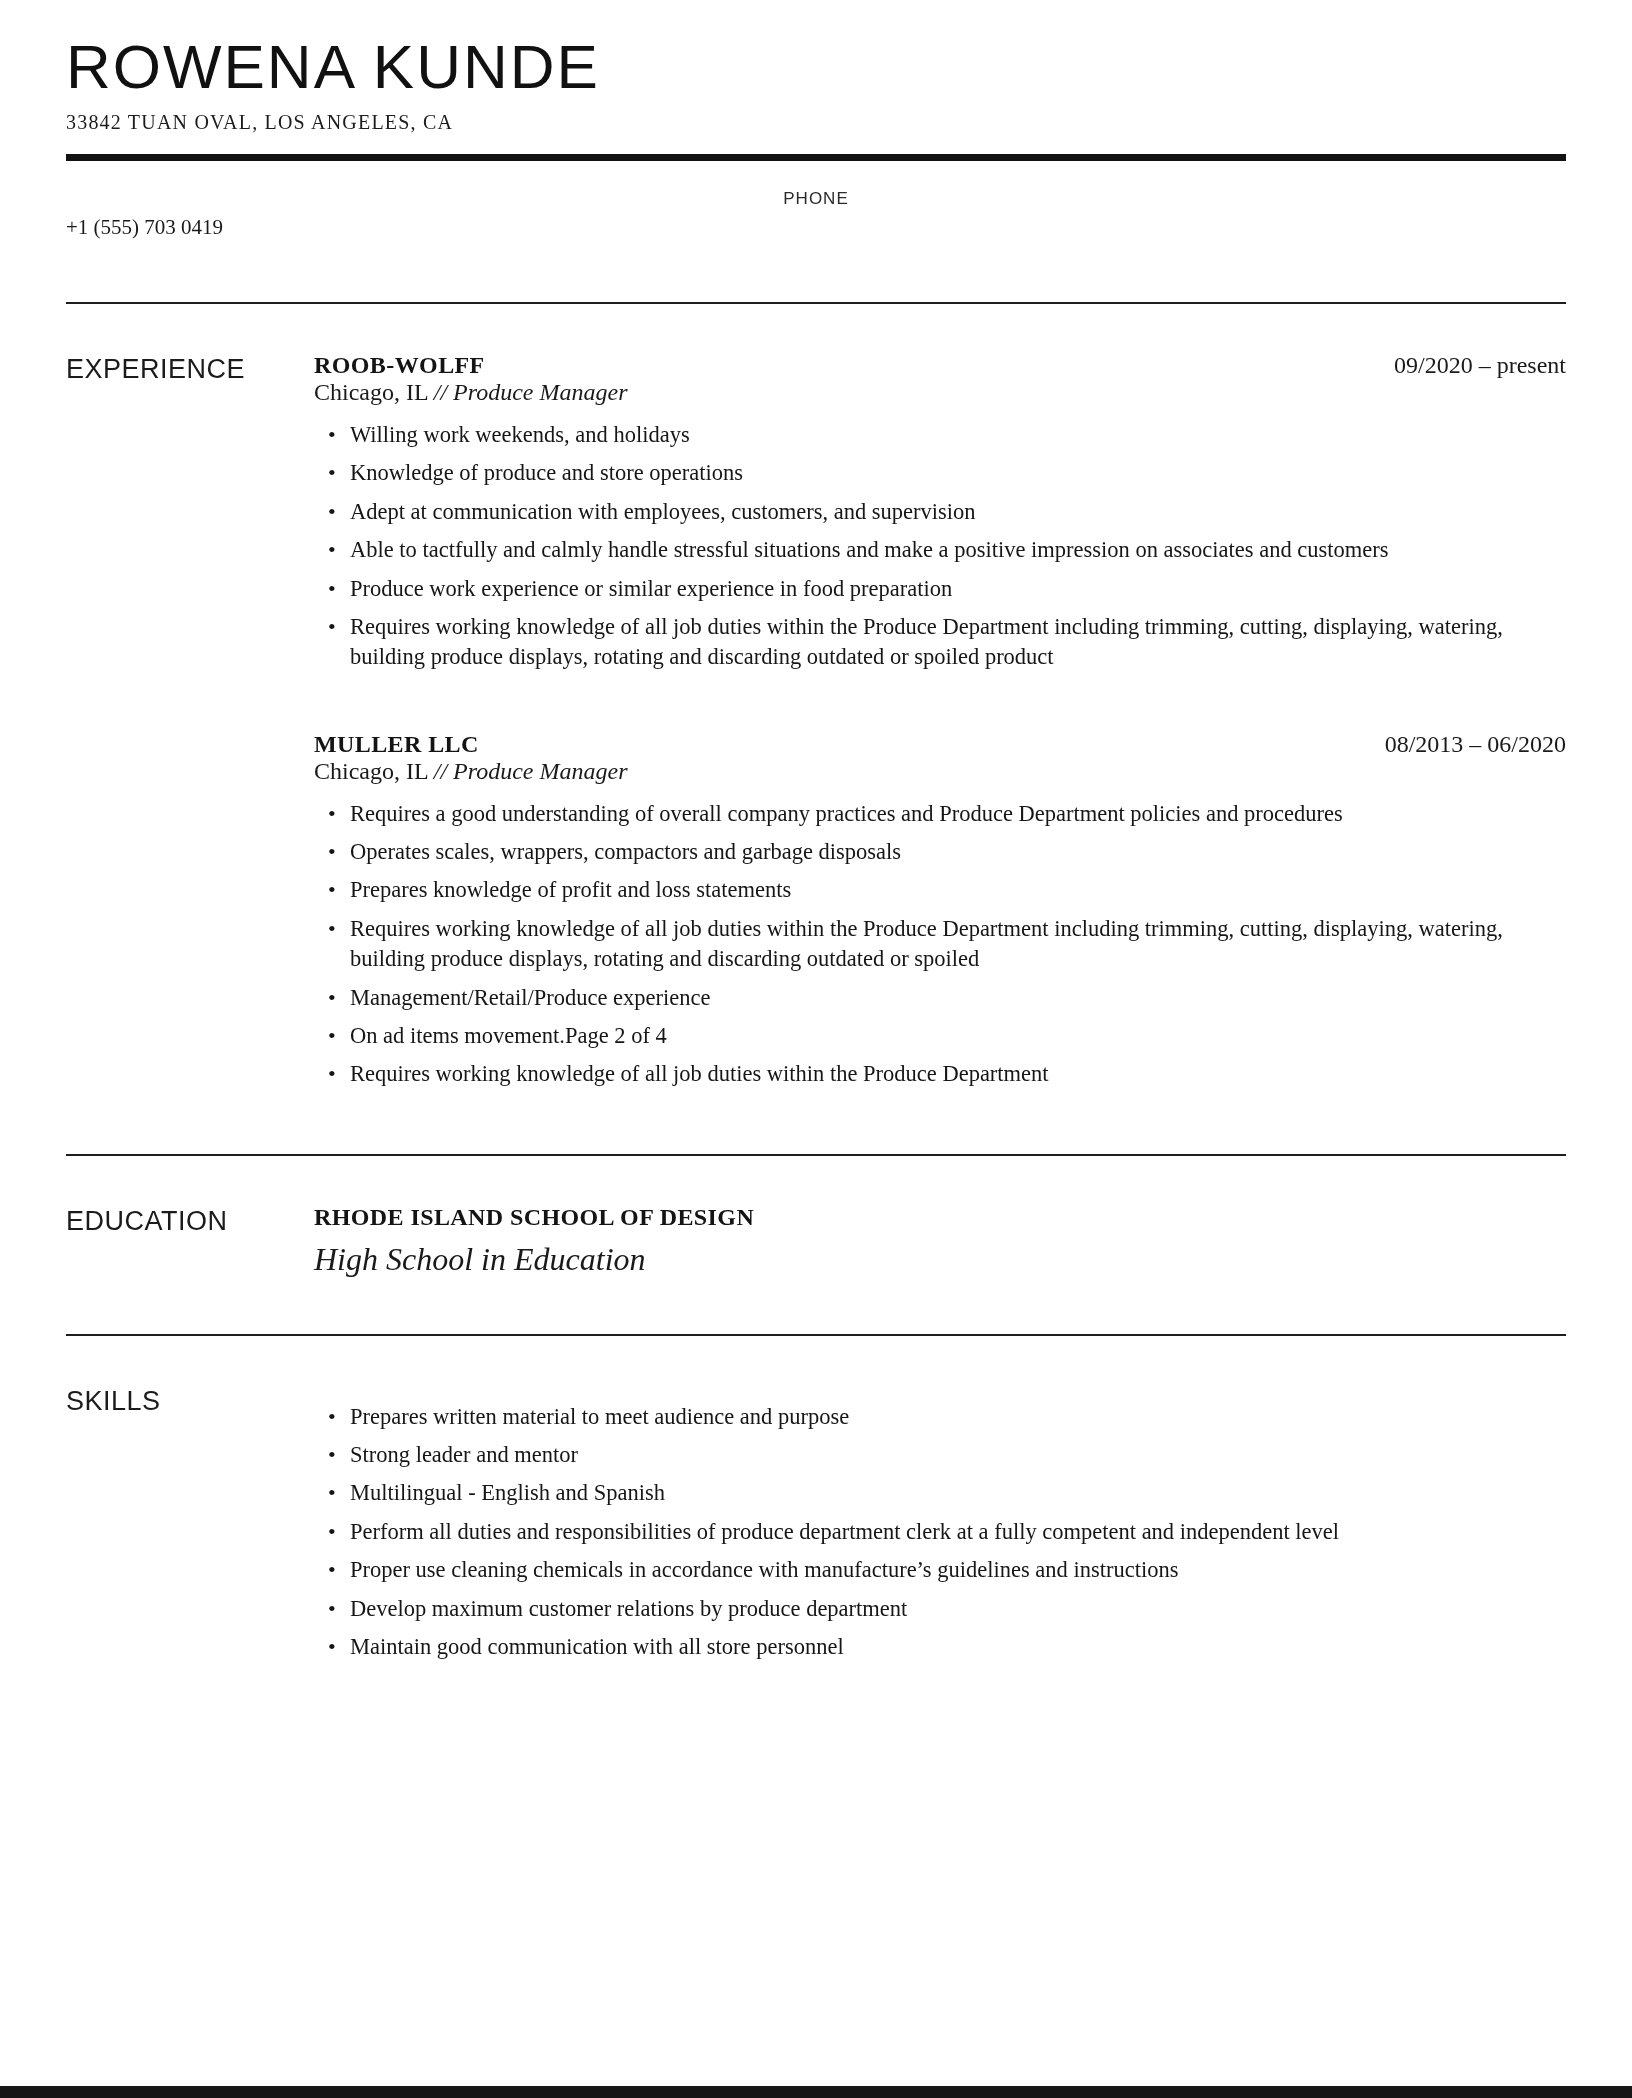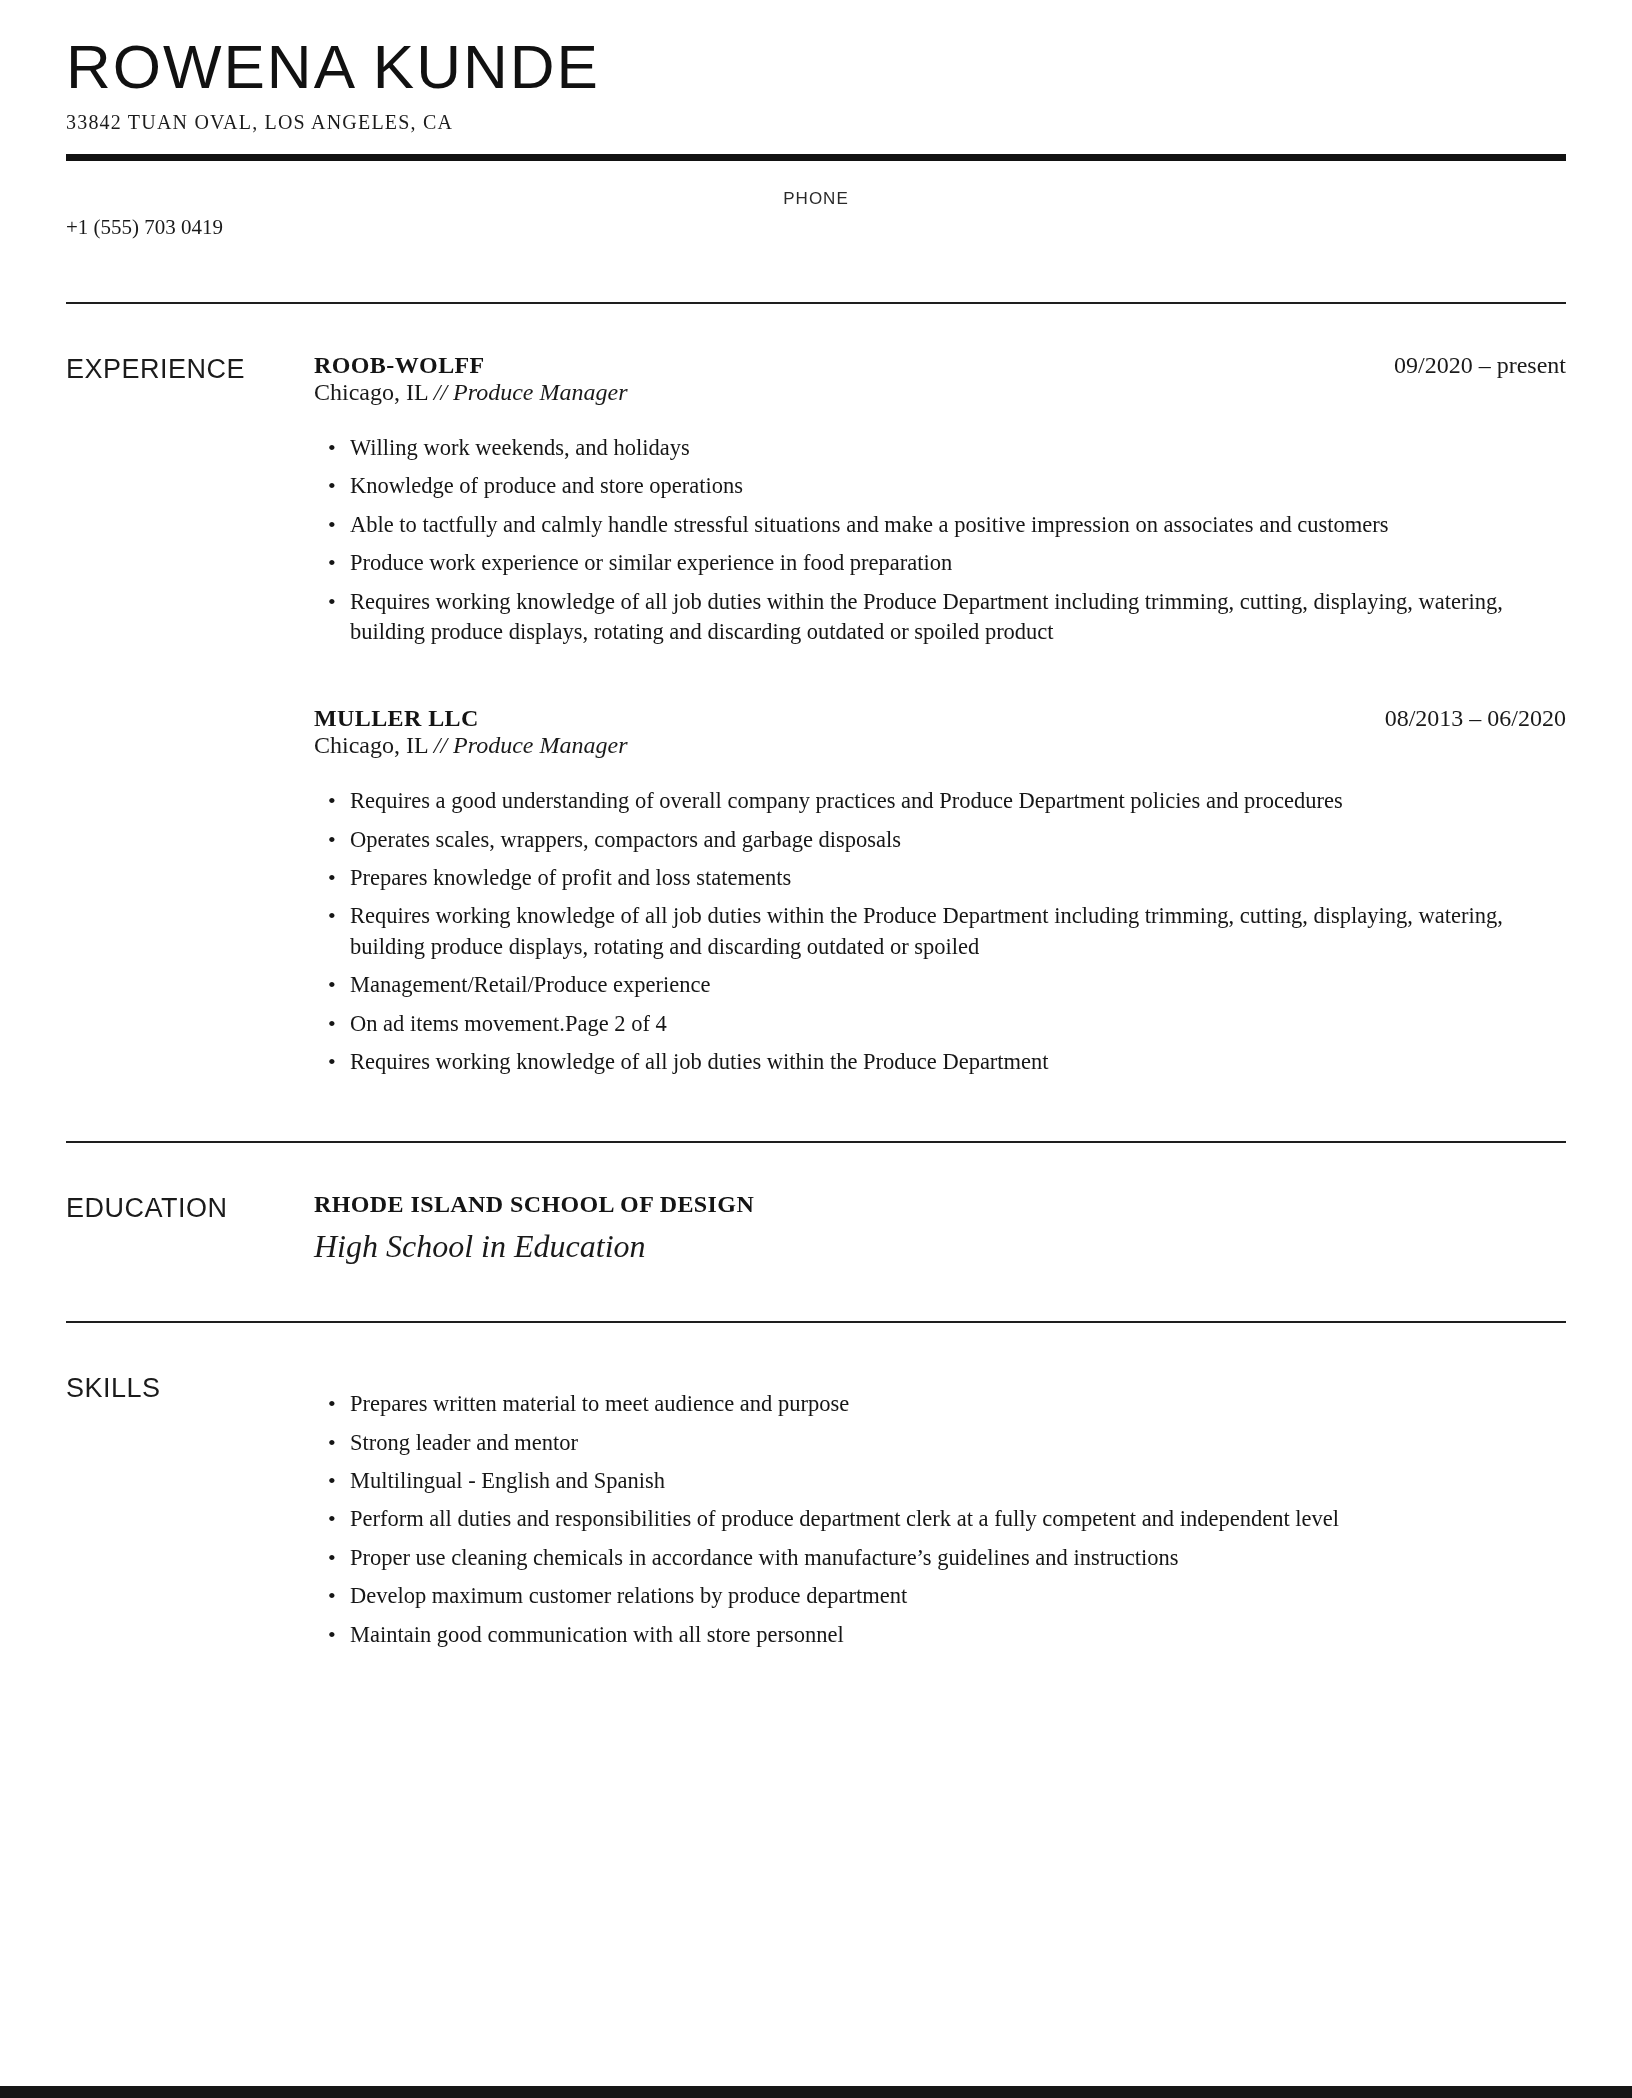--- a/index.html
+++ b/index.html
@@ -78,21 +78,21 @@
   .job-company {
     font-size: 24px;
     font-weight: bold;
     letter-spacing: 0.4px;
     color: #141414;
   }
   .job-dates { font-size: 24px; color: #1a1a1a; }
   .job-subtitle { font-size: 24px; }
   .job-role { font-style: italic; }
   
-  ul.bullets { list-style: none; margin-top: 27px; }
+  ul.bullets { list-style: none; margin-top: 14px; }
   ul.bullets li {
     position: relative;
     padding-left: 36px;
     font-size: 22.5px;
     line-height: 1.35;
     margin-bottom: 8px;
     color: #161616;
   }
   ul.bullets li::before {
     content: "•";
@@ -141,20 +141,21 @@
           <span class="job-company">ROOB-WOLFF</span>
           <span class="job-dates">09/2020 – present</span>
         </div>
         <div class="job-subtitle">
           <span>Chicago, IL</span>
           <span class="job-role">// Produce Manager</span>
         </div>
         <ul class="bullets">
           <li>Willing work weekends, and holidays</li>
           <li>Knowledge of produce and store operations</li>
+          <li>Adept at communication with employees, customers, and supervision</li>
           <li>Able to tactfully and calmly handle stressful situations and make a positive impression on associates and customers</li>
           <li>Produce work experience or similar experience in food preparation</li>
           <li>Requires working knowledge of all job duties within the Produce Department including trimming, cutting, displaying, watering, building produce displays, rotating and discarding outdated or spoiled product</li>
         </ul>
       </article>
 
       <article class="job">
         <div class="job-head">
           <span class="job-company">MULLER LLC</span>
           <span class="job-dates">08/2013 – 06/2020</span>

